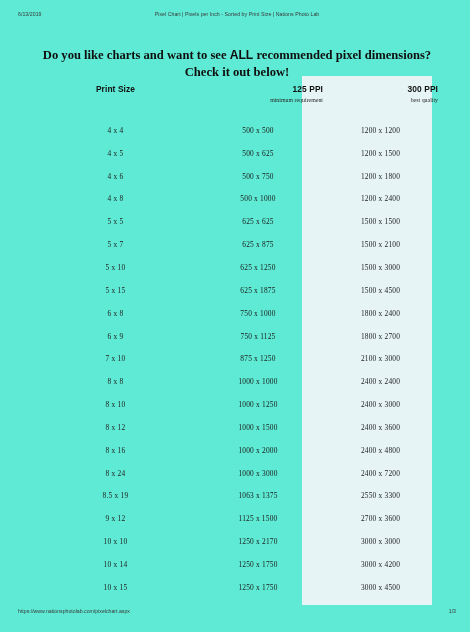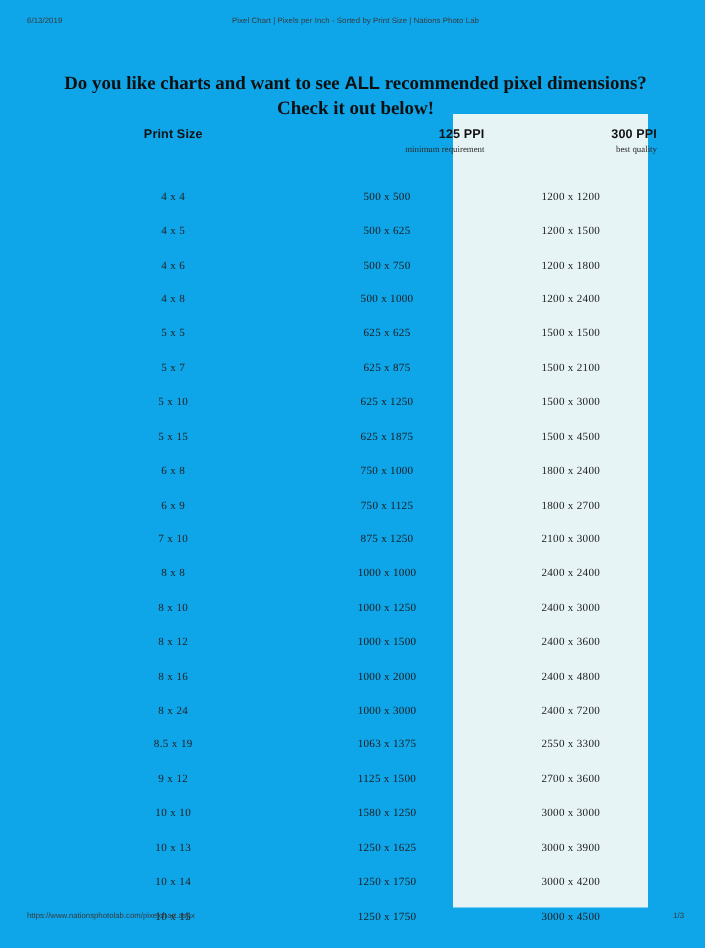--- a/index.html
+++ b/index.html
@@ -14,21 +14,21 @@
     font-family: "Liberation Serif", "DejaVu Serif", serif;
     color: #1a1a1a;
     overflow: hidden;
     position: relative;
   }
 
   .page {
     position: relative;
     width: 470px;
     height: 632px;
-    background: #0ea5e9;
+    background: #5eead4;
     box-sizing: border-box;
   }
 
   
   .print-header {
     position: absolute;
     top: 11px;
     left: 0;
     width: 474px;
     height: 12px;
@@ -308,27 +308,22 @@
             <td class="cell-125">1063 x 1375</td>
             <td class="cell-300">2550 x 3300</td>
           </tr>
           <tr>
             <td class="cell-size"><span class="size-link">9 x 12</span></td>
             <td class="cell-125">1125 x 1500</td>
             <td class="cell-300">2700 x 3600</td>
           </tr>
           <tr>
             <td class="cell-size"><span class="size-link">10 x 10</span></td>
-            <td class="cell-125">1580 x 1250</td>
+            <td class="cell-125">1250 x 2170</td>
             <td class="cell-300">3000 x 3000</td>
-          </tr>
-          <tr>
-            <td class="cell-size"><span class="size-link">10 x 13</span></td>
-            <td class="cell-125">1250 x 1625</td>
-            <td class="cell-300">3000 x 3900</td>
           </tr>
           <tr>
             <td class="cell-size"><span class="size-link">10 x 14</span></td>
             <td class="cell-125">1250 x 1750</td>
             <td class="cell-300">3000 x 4200</td>
           </tr>
           <tr>
             <td class="cell-size"><span class="size-link">10 x 15</span></td>
             <td class="cell-125">1250 x 1750</td>
             <td class="cell-300">3000 x 4500</td>

